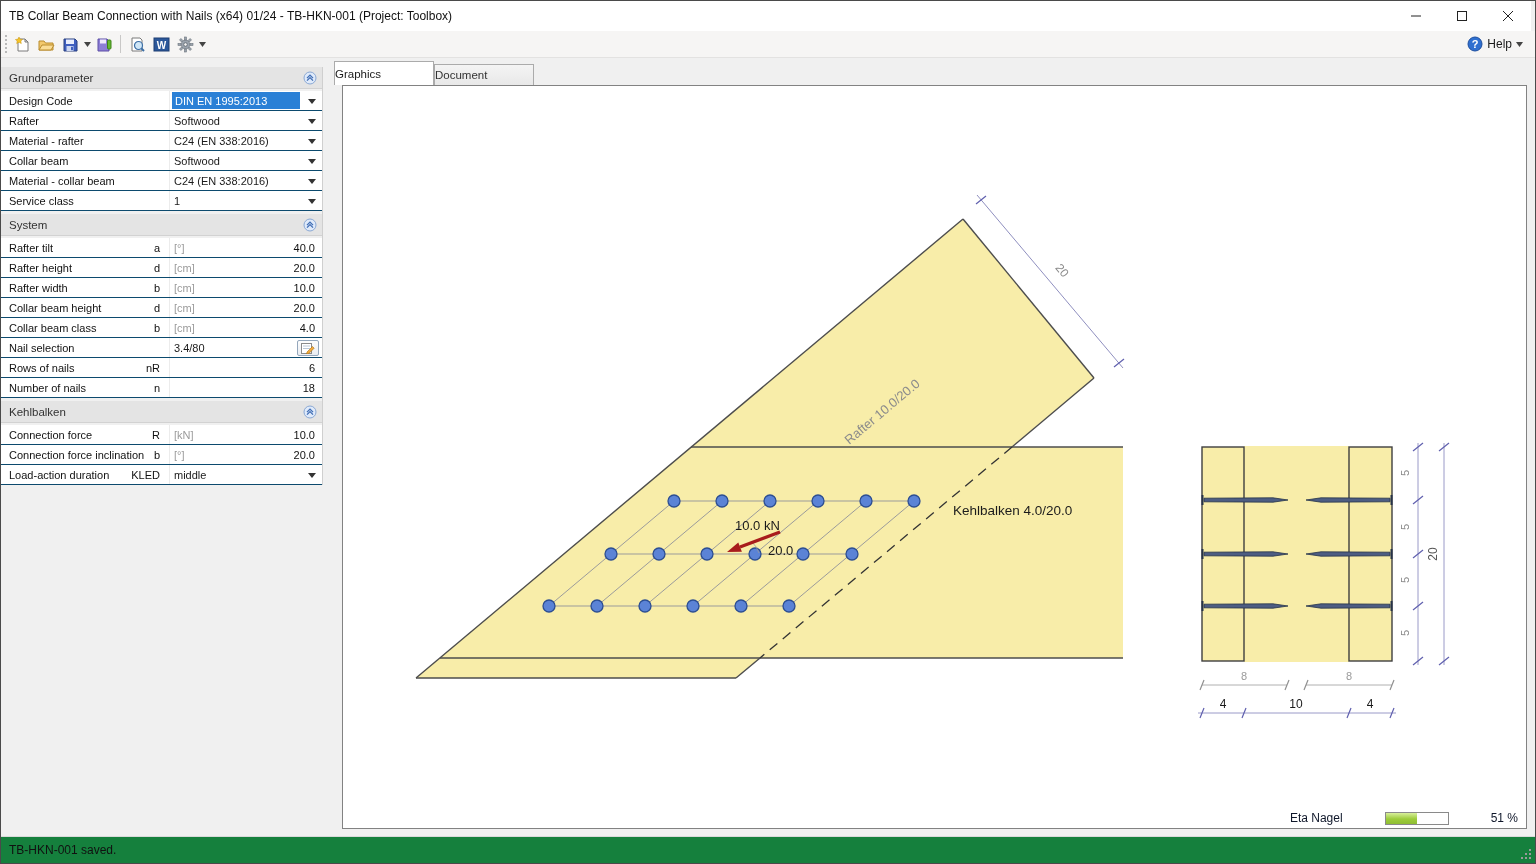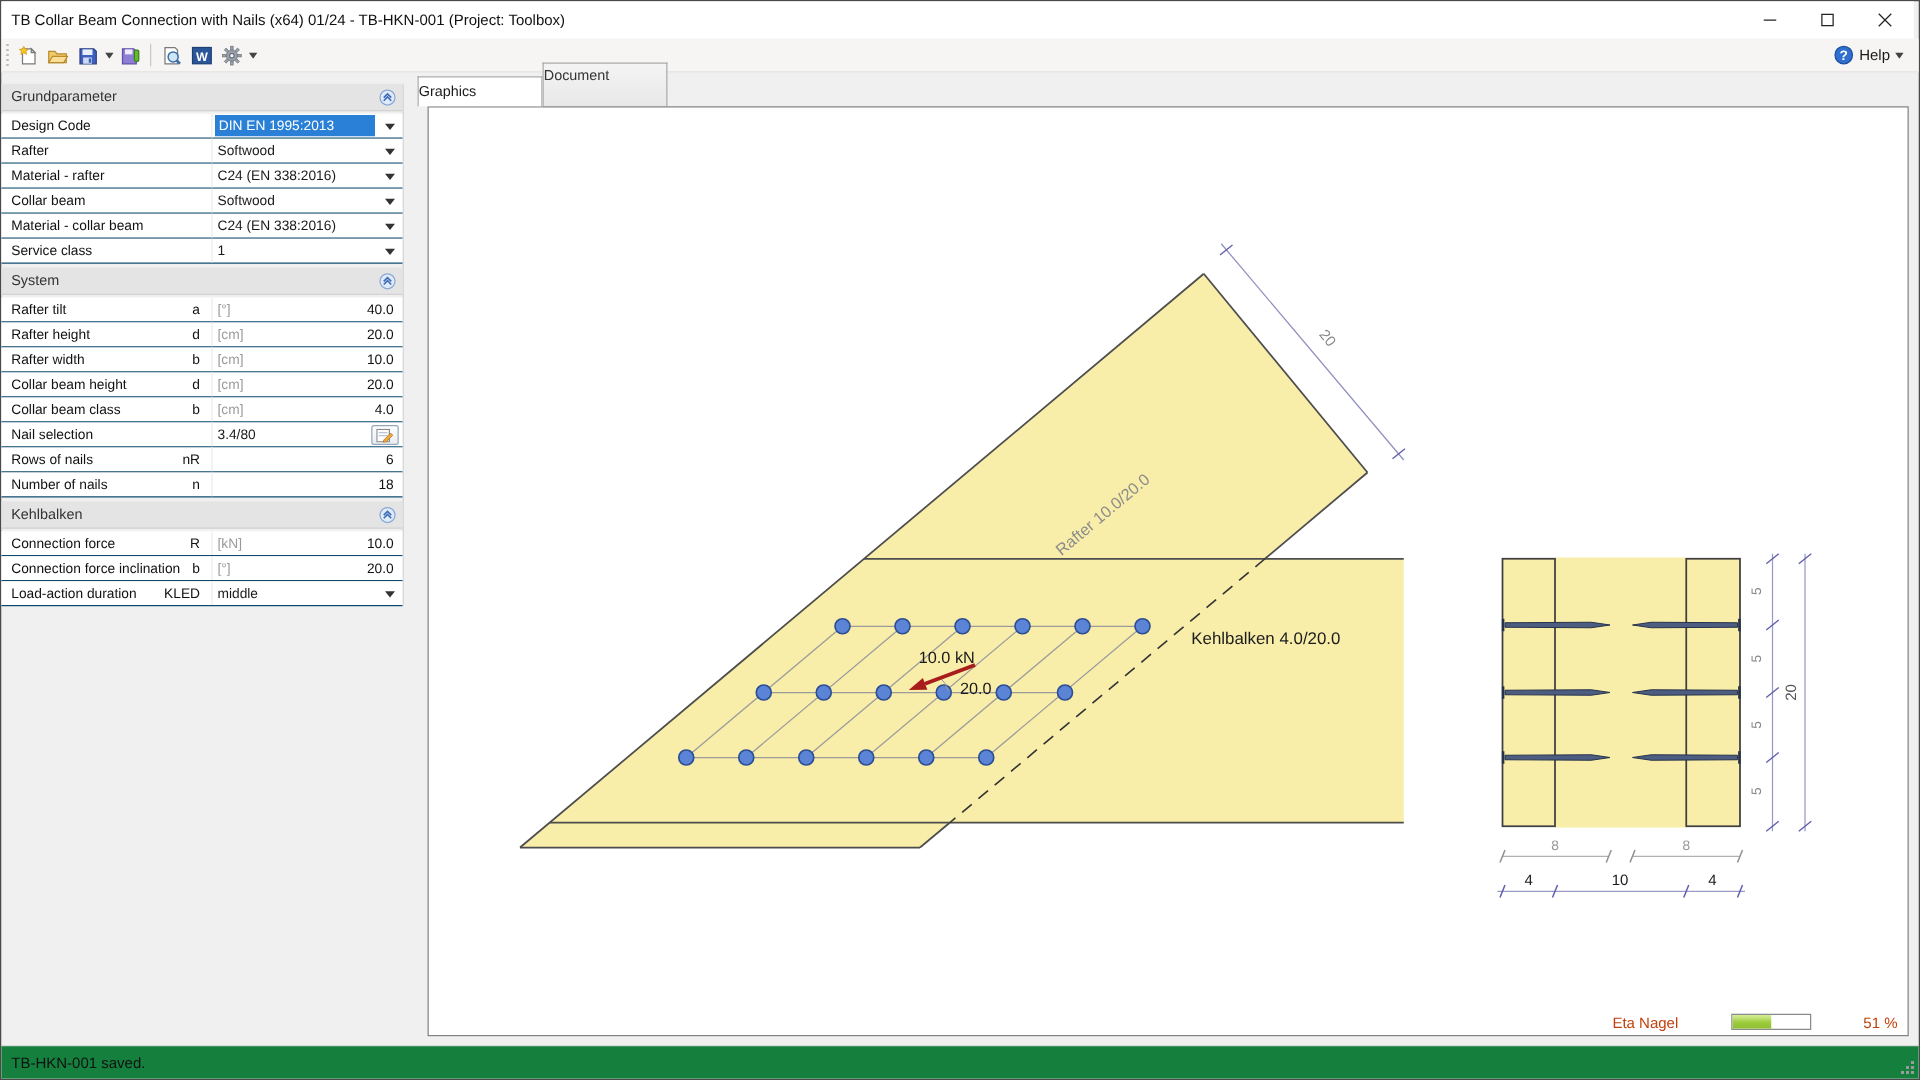--- a/index.html
+++ b/index.html
@@ -36,25 +36,25 @@
   .num{position:absolute;right:7px;line-height:20px;color:#111;}
   .ddval{position:absolute;left:173px;right:22px;line-height:20px;white-space:nowrap;overflow:hidden;}
   .sel .ddval{left:171px;background:#2a80d6;color:#fff;padding:0 3px;top:1px;bottom:1px;line-height:18px;}
   .caret{position:absolute;right:6px;top:8px;width:0;height:0;border:4px solid transparent;border-top:5px solid #333;}
   .editbtn{position:absolute;right:3px;top:2px;width:22px;height:16px;border:1px solid #94a7bc;border-radius:2px;
            background:linear-gradient(#fdfdfd,#e9edf2);display:flex;align-items:center;justify-content:center;}
   
   .tabstrip{position:absolute;left:333px;top:57px;height:27px;display:flex;align-items:flex-end;}
   .tab{font-size:11.5px;border:1px solid #ababab;border-bottom:none;}
   .tab.active{width:100px;height:24px;line-height:24px;background:#fff;position:relative;z-index:2;}
-  .tab.inactive{width:100px;height:35px;line-height:20px;background:linear-gradient(#f4f4f4,#e8e8e8);color:#333;}
+  .tab.inactive{width:100px;height:21px;line-height:20px;background:linear-gradient(#f4f4f4,#e8e8e8);color:#333;}
   .gpanel{position:absolute;left:341px;top:84px;width:1185px;height:744px;background:#fff;border:1px solid #828282;}
   .gpanel svg{display:block;}
   
-  .progressrow{position:absolute;right:8px;bottom:3px;display:flex;font-size:12px;color:#c2410c;gap:36px;}
+  .progressrow{position:absolute;right:8px;bottom:3px;display:flex;align-items:center;font-size:12px;color:#0f172a;gap:36px;}
   .pbar{width:64px;height:13px;border:1px solid #8a8a8a;background:#fff;margin:0 6px;position:relative;overflow:hidden;}
   .pfill{position:absolute;left:0;top:0;bottom:0;width:0;background:linear-gradient(#d8ef9a,#9ccb3b 55%,#8fbe33);}
   
   .statusbar{position:absolute;left:0;right:0;bottom:0;height:27px;background:#15803d;border-top:1px solid #dadada;}
   .statusbar .stext{font-size:12px;line-height:26px;padding-left:8px;color:#111;}
   .sizegrip{position:absolute;right:3px;bottom:3px;width:12px;height:12px;
     background:
       radial-gradient(circle at 10px 10px,#9a9a9a 1.2px,transparent 1.4px),
       radial-gradient(circle at 10px 6px,#9a9a9a 1.2px,transparent 1.4px),
       radial-gradient(circle at 6px 10px,#9a9a9a 1.2px,transparent 1.4px),

